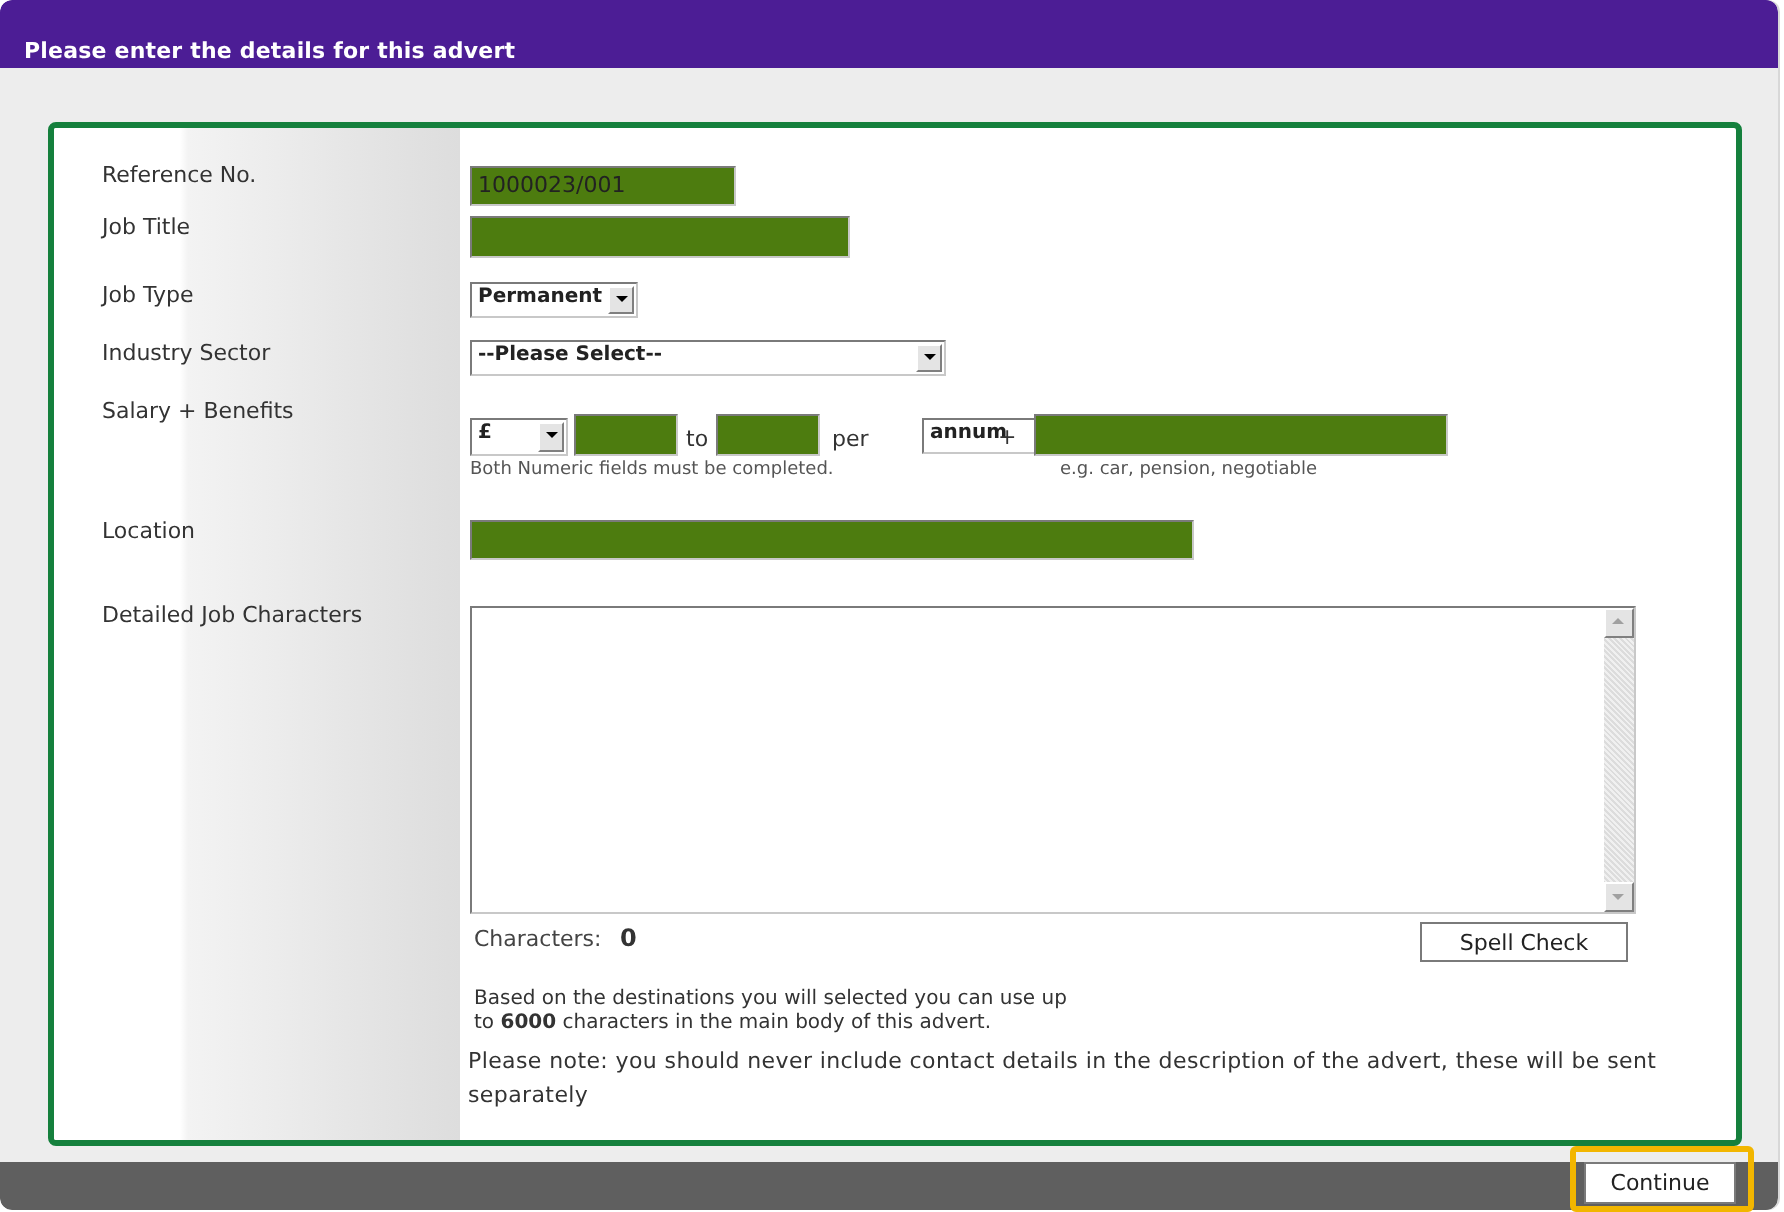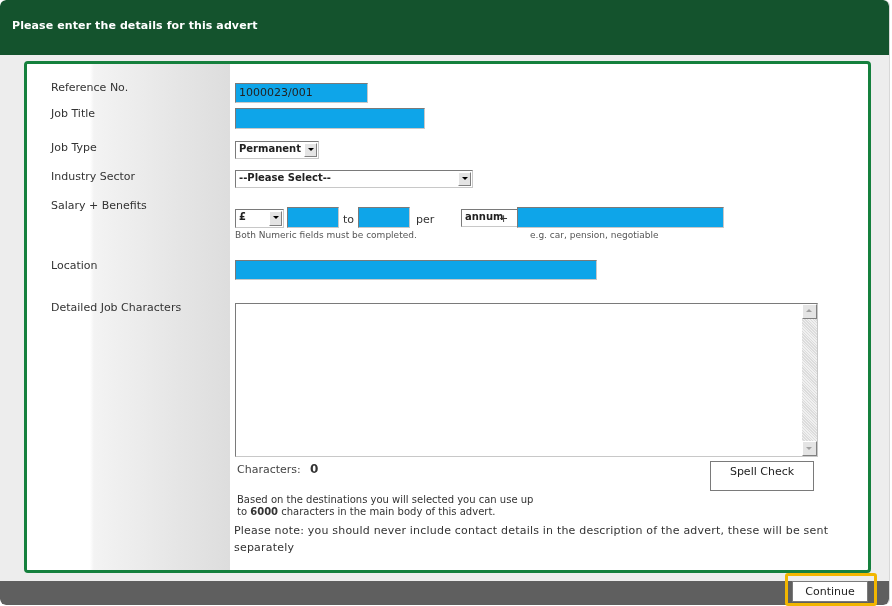--- a/index.html
+++ b/index.html
@@ -5,43 +5,43 @@
     * { box-sizing: border-box; margin: 0; padding: 0; }
     html, body { width: 892px; height: 606px; background: #ffffff; overflow: hidden; }
     body { font-family: "DejaVu Sans", "Liberation Sans", sans-serif; font-size: 11px; color: #333333; position: relative; }
 
     .outer {
       position: absolute; left: 0; top: 0; width: 890px; height: 605px;
       background: #ededed; border-radius: 6px; overflow: hidden;
       border-right: 1px solid #d8d8d8;
     }
     .titlebar {
-      position: absolute; left: 0; top: 0; width: 100%; height: 55px;
-      background: #14532d; border-radius: 6px 6px 0 0;
+      position: absolute; left: 0; top: 0; width: 100%; height: 34px;
+      background: #4c1d95; border-radius: 6px 6px 0 0;
     }
     .titlebar .title {
       position: absolute; left: 12px; top: 19px; color: #ffffff;
       font-weight: bold; font-size: 11px; letter-spacing: 0.1px;
     }
     .bottombar {
       position: absolute; left: 0; top: 581px; width: 100%; height: 24px;
       background: #5f5f5f; border-radius: 0 0 6px 6px;
     }
 
     .panel {
       position: absolute; left: 24px; top: 61px; width: 847px; height: 512px;
       background: #ffffff; border: 3px solid #15803d; border-radius: 4px; overflow: hidden;
     }
     .label-col {
       position: absolute; left: 0; top: 0; width: 203px; height: 100%;
       background: linear-gradient(to right, #ffffff 0%, #ffffff 31%, #f3f3f3 33%, #ececec 55%, #e5e5e5 75%, #dddddd 100%);
     }
     .lbl { position: absolute; left: 24px; font-size: 11px; color: #333; }
 
-    .field { position: absolute; background: #0ea5e9; border: 1px solid #7a7a7a; border-right-color: #c8c8c8; border-bottom-color: #c8c8c8; font-size: 11px; font-family: "DejaVu Sans", sans-serif; color: #222; padding: 2px 3px; }
+    .field { position: absolute; background: #4d7c0f; border: 1px solid #7a7a7a; border-right-color: #c8c8c8; border-bottom-color: #c8c8c8; font-size: 11px; font-family: "DejaVu Sans", sans-serif; color: #222; padding: 2px 3px; }
     .select { position: absolute; background: #fff; border: 1px solid #7a7a7a; border-right-color: #c8c8c8; border-bottom-color: #c8c8c8; font-size: 10px; color: #222; padding: 1px 3px; white-space: nowrap; overflow: hidden; font-weight: bold; }
     .select .arrow {
       position: absolute; right: 1px; top: 1px; width: 13px; bottom: 1px;
       background: #e4e4e4; border: 1px solid #fff; border-right-color: #808080; border-bottom-color: #808080;
     }
     .select .arrow::after {
       content: ""; position: absolute; left: 3px; top: 4px;
       border-left: 3px solid transparent; border-right: 3px solid transparent; border-top: 3px solid #000;
     }
     .small { position: absolute; font-size: 9px; color: #555; white-space: nowrap; }
@@ -150,21 +150,21 @@
       <div class="vscroll">
         <div class="sb-btn sb-up"></div>
         <div class="sb-btn sb-down"></div>
       </div>
     </div>
 
     <span class="inline-text" style="left:210px; top:399px; color:#444;">Characters:</span>
     <span class="inline-text" style="left:283px; top:398px; font-weight:bold; font-size:12px;">0</span>
 
 
-    <div class="btn" style="left:683px; top:397px; width:104px; height:30px; line-height:20px;">
+    <div class="btn" style="left:683px; top:397px; width:104px; height:20px; line-height:20px;">
       <span>Spell Check</span>
     </div>
 
     <div class="note" style="top:430px; left:210px; font-size:10px; line-height:12px;">
       <div>Based on the destinations you will selected you can use up</div>
       <div>
         <span>to</span>
         <b>6000</b>
         <span>characters in the main body of this advert.</span>
       </div>

